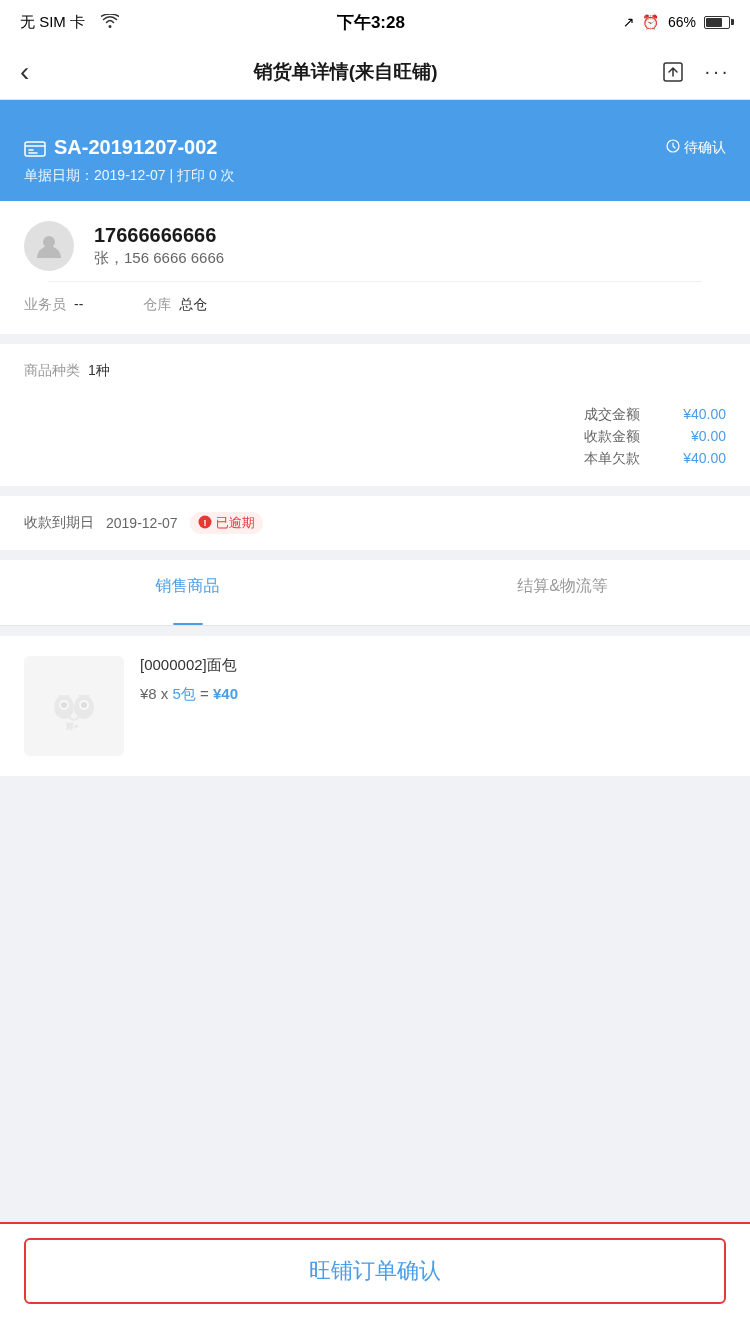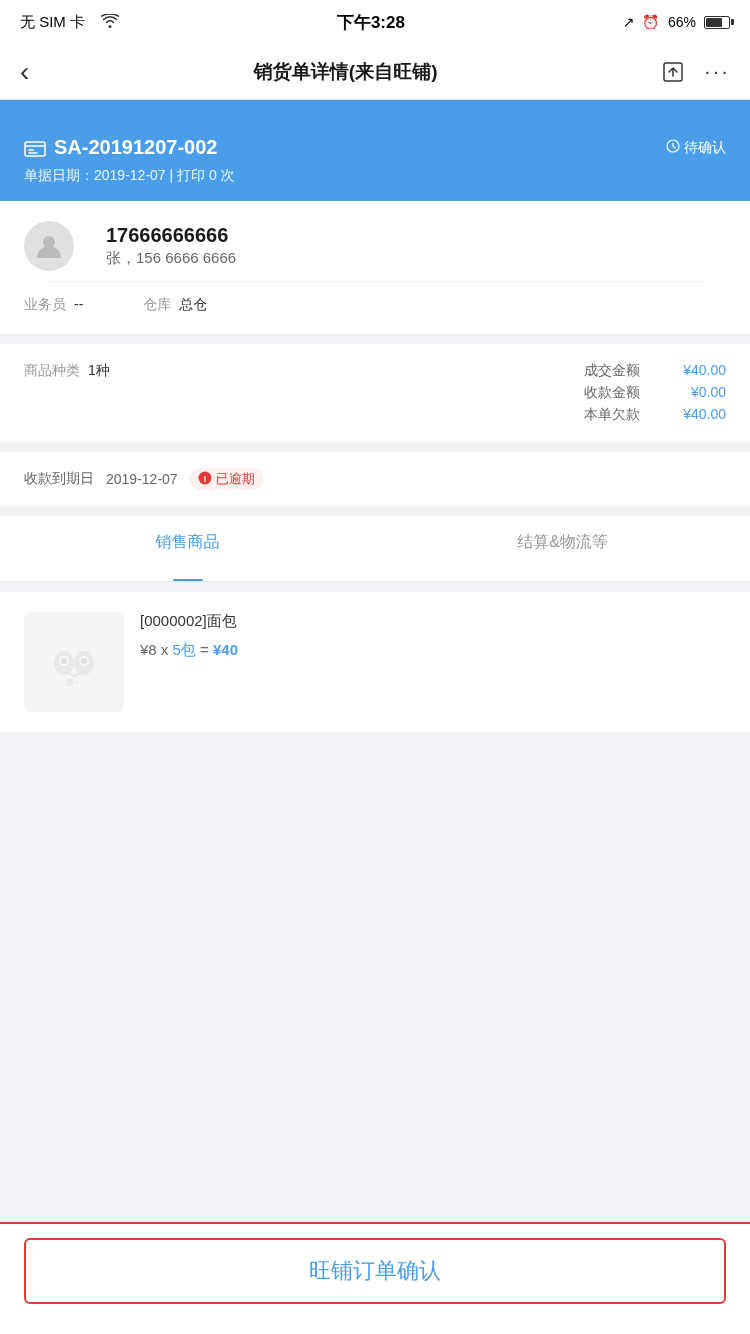--- a/index.html
+++ b/index.html
@@ -96,21 +96,21 @@
 
     
     .customer-section {
       background: #fff;
       padding: 20px 24px;
       margin-bottom: 10px;
     }
     .customer-row {
       display: flex;
       align-items: center;
-      gap: 32px;
+      gap: 20px;
       margin-bottom: 10px;
     }
     .avatar {
       width: 50px; height: 50px;
       background: #e0e0e0;
       border-radius: 50%;
       display: flex; align-items: center; justify-content: center;
       font-size: 24px;
       color: #999;
       flex-shrink: 0;
@@ -159,20 +159,21 @@
       font-size: 14px;
       color: #666;
     }
     .summary-label { color: #999; }
     .summary-count { color: #333; }
     .summary-right {
       display: flex;
       flex-direction: column;
       align-items: flex-start;
       gap: 4px;
+      margin-top: 44px;
     }
     .summary-row {
       display: flex;
       gap: 16px;
       font-size: 14px;
     }
     .sum-label { color: #666; }
     .sum-value { color: #4a9de8; font-weight: 500; min-width: 70px; text-align: right; }
 
     

